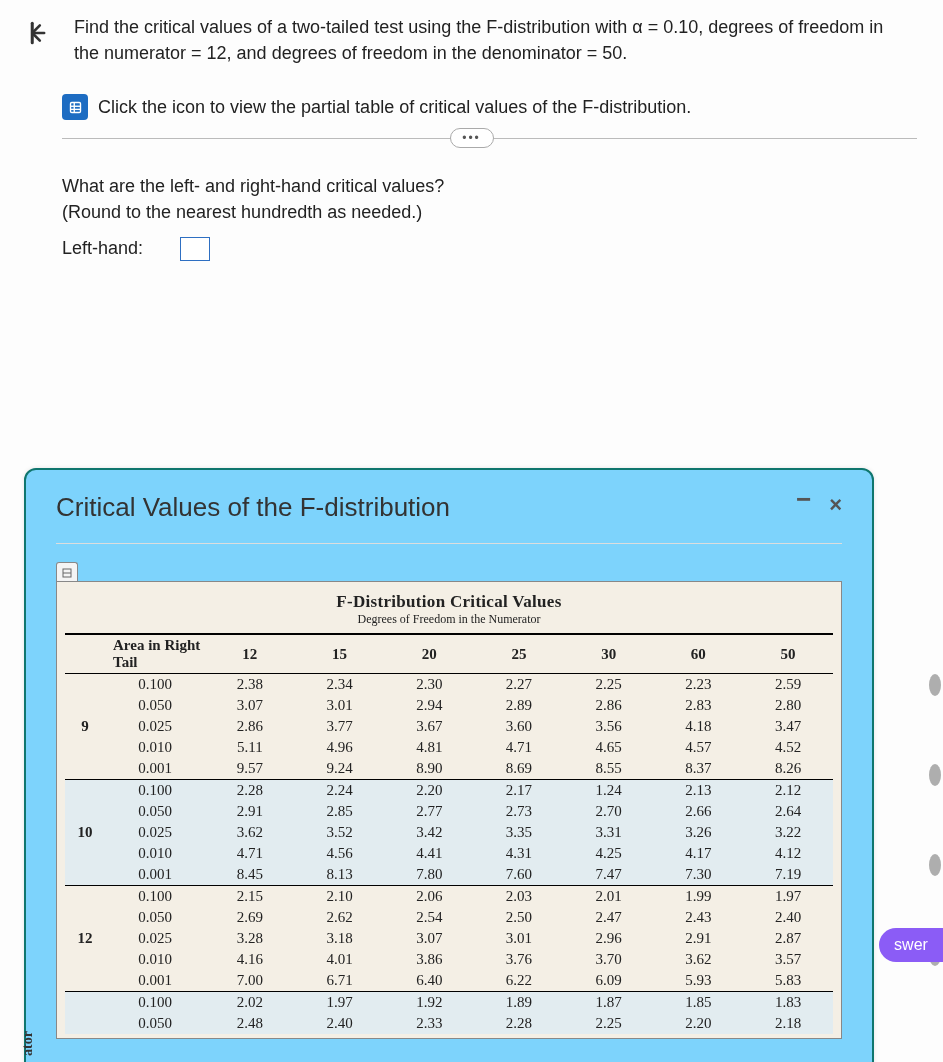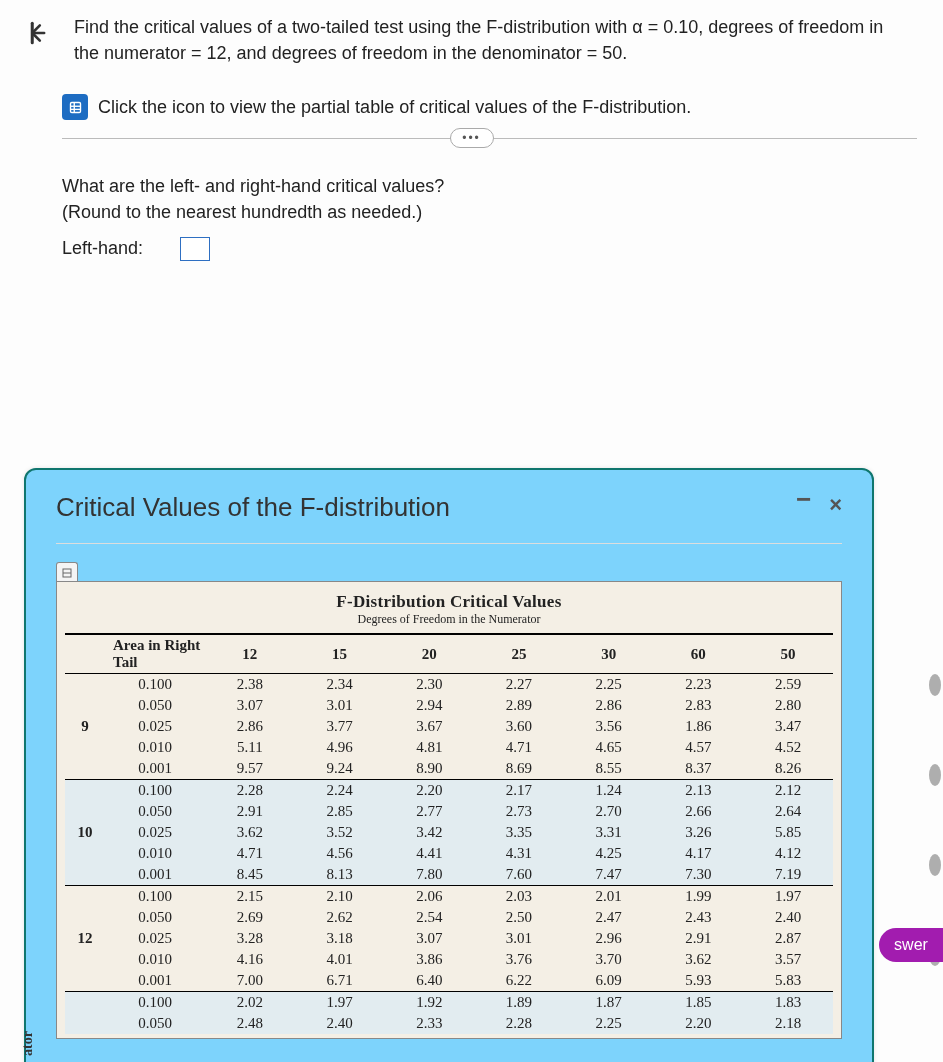--- a/index.html
+++ b/index.html
@@ -96,21 +96,21 @@
   tbody.group tr:first-child td { border-top:1.2px solid #000; }
   tbody.alt { background:#e2ecf0; }
   td.rowhead { font-weight:bold; vertical-align:middle; }
   td.area { text-align:left; padding-left:10px;}
   
   .swerbtn {
     position:absolute;
     right:0; bottom:100px;
     width:64px; height:34px;
     border-radius:18px 0 0 18px;
-    background:#a21caf;
+    background:#8b5cf6;
     color:#fff;display:flex;align-items:center;justify-content:center;
     font-size:16px;font-weight:500;cursor:pointer;
     z-index:5;
   }
   .swerbtn::before{content:"";}
   .rightblob{position:absolute;right:0;top:640px;width:14px;height:360px;display:flex;flex-direction:column;justify-content:space-around;}
   .rightblob div{width:12px;height:22px;border-radius:50%;background:#383838;opacity:.4;}
 
   
   .serif{font-family:"Times New Roman",serif;}
@@ -220,21 +220,21 @@
                 <td>2.80</td>
               </tr>
               <tr>
                 <td class="rowhead">9</td>
                 <td class="area">0.025</td>
                 <td>2.86</td>
                 <td>3.77</td>
                 <td>3.67</td>
                 <td>3.60</td>
                 <td>3.56</td>
-                <td>1.86</td>
+                <td>4.18</td>
                 <td>3.47</td>
               </tr>
               <tr>
                 <td class="rowhead"></td>
                 <td class="area">0.010</td>
                 <td>5.11</td>
                 <td>4.96</td>
                 <td>4.81</td>
                 <td>4.71</td>
                 <td>4.65</td>
@@ -278,21 +278,21 @@
               </tr>
               <tr>
                 <td class="rowhead">10</td>
                 <td class="area">0.025</td>
                 <td>3.62</td>
                 <td>3.52</td>
                 <td>3.42</td>
                 <td>3.35</td>
                 <td>3.31</td>
                 <td>3.26</td>
-                <td>5.85</td>
+                <td>3.22</td>
               </tr>
               <tr>
                 <td class="rowhead"></td>
                 <td class="area">0.010</td>
                 <td>4.71</td>
                 <td>4.56</td>
                 <td>4.41</td>
                 <td>4.31</td>
                 <td>4.25</td>
                 <td>4.17</td>

